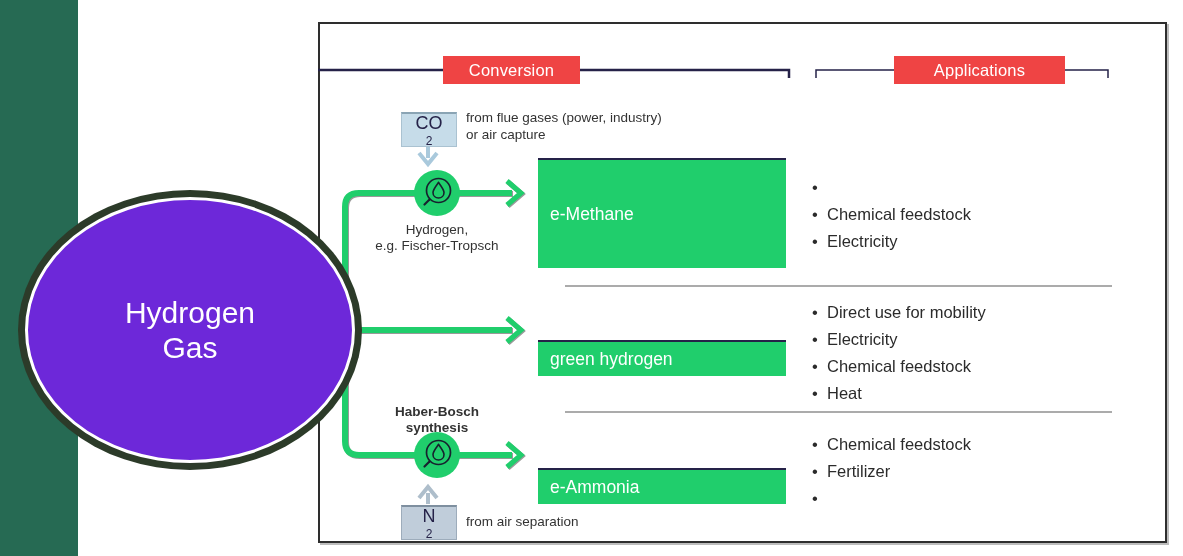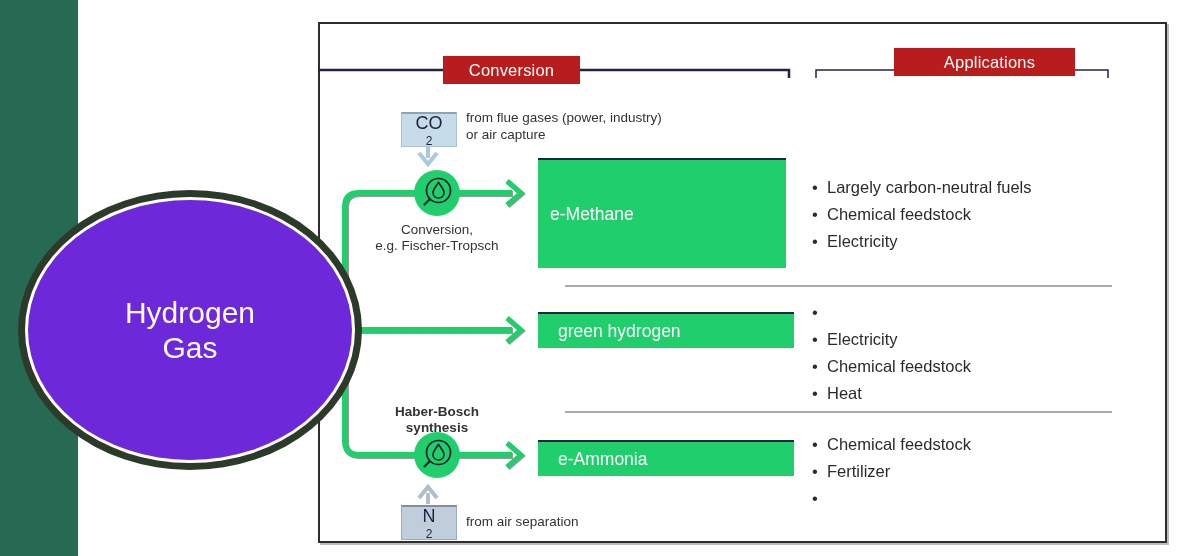--- a/index.html
+++ b/index.html
@@ -9,26 +9,26 @@
   }
   .accent-bar{position:absolute;left:0;top:0;width:78px;height:556px;background:#266A53;z-index:0;}
   .frame{
     position:absolute;left:318px;top:22px;width:845px;height:517px;
     background:#ffffff;border:2px solid #2e2e2e;box-shadow:2px 2px 0 #bdbdbd;z-index:1;
   }
   svg.lines{position:absolute;left:0;top:0;z-index:3;pointer-events:none;}
   .g-shadow{filter:drop-shadow(1px 1px 0.5px rgba(0,0,0,0.40));}
 
   .hdr{
-    position:absolute;background:#b91c1c;color:#ffffff;z-index:4;
+    position:absolute;background:#ef4444;color:#ffffff;z-index:4;
     display:flex;align-items:center;justify-content:center;
     font-size:16.5px;letter-spacing:0.2px;
   }
   .hdr.conv{left:443px;top:56px;width:137px;height:28px;}
-  .hdr.apps{left:894px;top:48px;width:171px;height:28px;padding-left:10px;}
+  .hdr.apps{left:894px;top:56px;width:171px;height:28px;}
 
   .gasbox{
     position:absolute;z-index:4;width:54px;height:32px;
     display:flex;align-items:center;justify-content:center;
     color:#252248;font-size:18px;flex-direction:column;
   }
   .gasbox sub{font-size:12px;}
   .gasbox.co2{left:401px;top:112px;background:#C6DCE9;border:1px solid #AAC2D1;border-top:2px solid #8AA4B4;}
   .gasbox.n2{left:401px;top:505px;background:#C0CDDA;border:1px solid #9DACBB;border-top:2px solid #7E8F9F;}
 
@@ -42,21 +42,21 @@
     position:absolute;z-index:4;color:#333333;font-size:13.5px;line-height:16px;
     width:160px;text-align:center;white-space:pre-line;
   }
   .plabel.syn{left:357px;top:222px;}
   .plabel.haber{left:357px;top:404px;font-weight:bold;}
 
   .gbox{position:absolute;z-index:4;background:#20CE6C;border-top:2px solid #252248;color:#ffffff;font-size:17.5px;}
   .gbox.group1{left:538px;top:158px;width:248px;height:108px;display:flex;flex-direction:row;}
   .gbox .grow{flex:1;display:flex;align-items:center;padding-left:12px;}
   .gbox .grow.sep{border-top:3px dotted #ffffff;}
-  .gbox.single{width:248px;height:34px;display:flex;align-items:center;padding-left:20px;box-sizing:content-box;}
+  .gbox.single{width:248px;height:34px;display:flex;align-items:center;padding-left:12px;box-sizing:content-box;margin-top:28px;}
   .gbox.g2{left:538px;top:312px;width:236px;}
   .gbox.g3{left:538px;top:440px;width:236px;}
 
   .apps-list{position:absolute;z-index:4;left:812px;width:345px;color:#2b2b2b;font-size:16.5px;}
   .apps-list.l1{top:174px;}
   .apps-list.l2{top:299px;}
   .apps-list.l3{top:431px;}
   .li{display:flex;line-height:27px;}
   .blt{width:15px;flex:none;}
   .li sub{font-size:11px;line-height:1;align-self:flex-end;margin-bottom:6px;}
@@ -129,55 +129,55 @@
 <div class="hdr conv">Conversion</div>
 <div class="hdr apps">Applications</div>
 
 <div class="gasbox co2">
     <span>CO</span>
     <sub>2</sub>
   </div>
 <div class="note co2note">from flue gases (power, industry)
 or air capture</div>
 
-<div class="plabel syn">Conversion,
+<div class="plabel syn">Hydrogen,
 e.g. Fischer-Tropsch</div>
 <div class="plabel haber">Haber-Bosch
 synthesis</div>
 
 <div class="gasbox n2">
     <span>N</span>
     <sub>2</sub>
   </div>
 <div class="note n2note">from air separation</div>
 
 <div class="gbox group1">
   <div class="grow">e-Methane</div>
 </div>
 <div class="gbox single g2">green hydrogen</div>
 <div class="gbox single g3">e-Ammonia</div>
 
 <div class="apps-list l1">
   <div class="li">
       <span class="blt">•</span>
-      <span>Largely carbon-neutral fuels</span>
     </div>
   <div class="li">
       <span class="blt">•</span>
       <span>Chemical feedstock</span>
     </div>
   <div class="li">
       <span class="blt">•</span>
       <span>Electricity</span>
     </div>
 </div>
 
 <div class="apps-list l2">
   <div class="li">
       <span class="blt">•</span>
+      <span>Direct use for mobility</span>
     </div>
   <div class="li">
       <span class="blt">•</span>
       <span>Electricity</span>
     </div>
   <div class="li">
       <span class="blt">•</span>
       <span>Chemical feedstock</span>
     </div>
   <div class="li">

